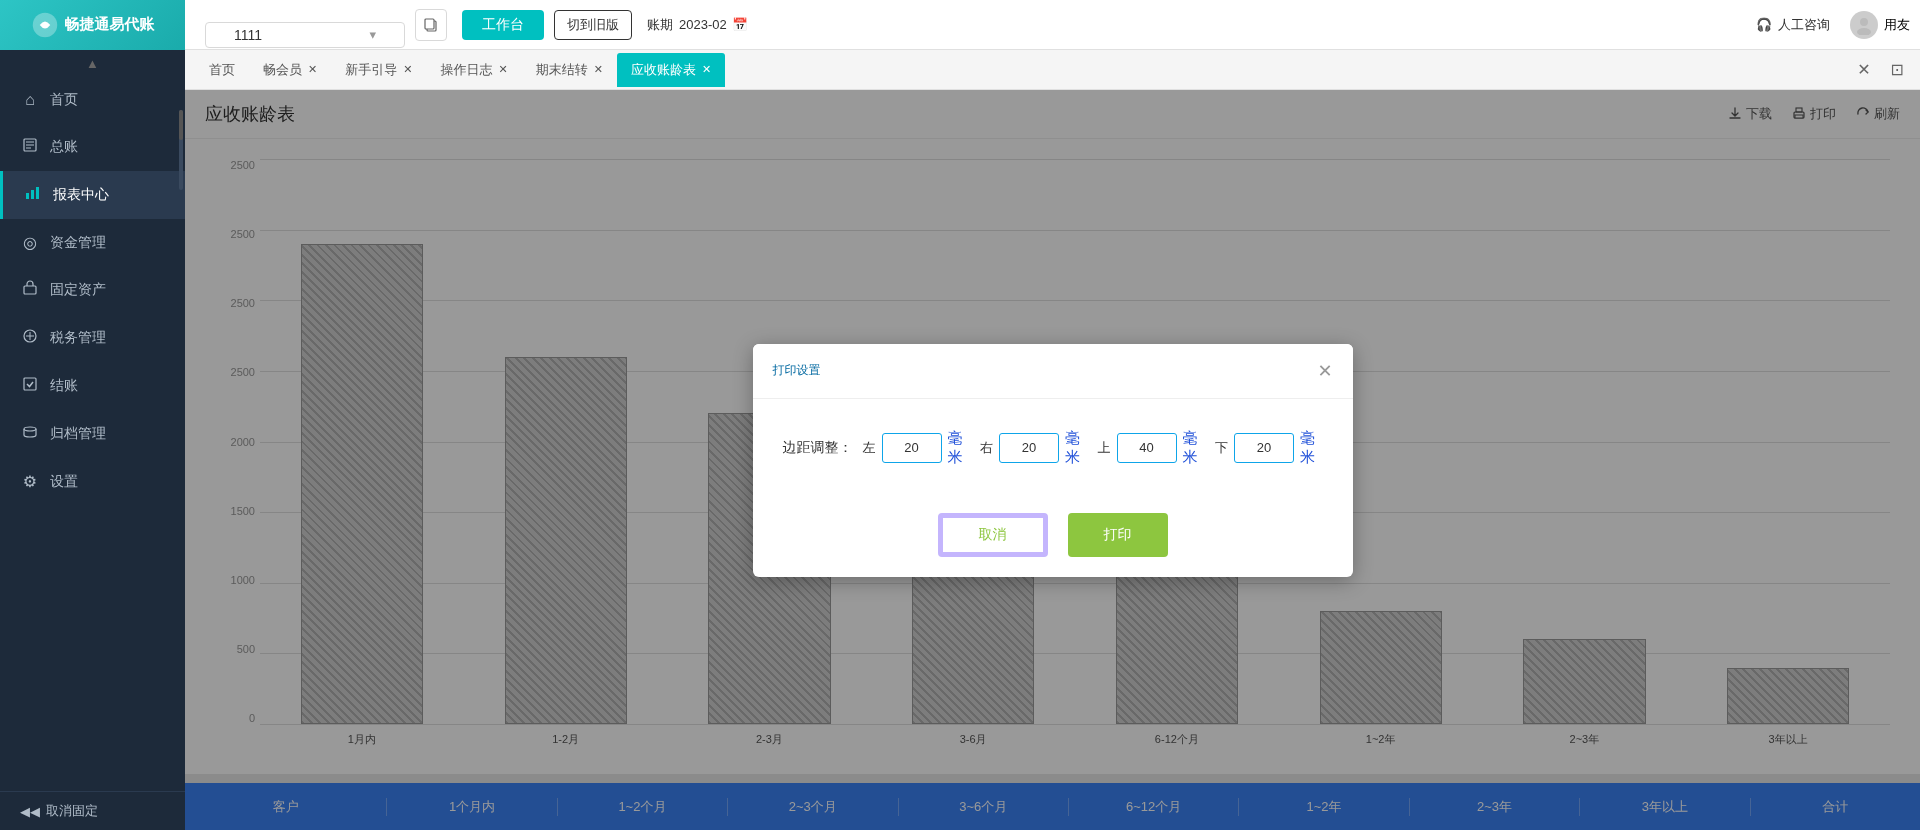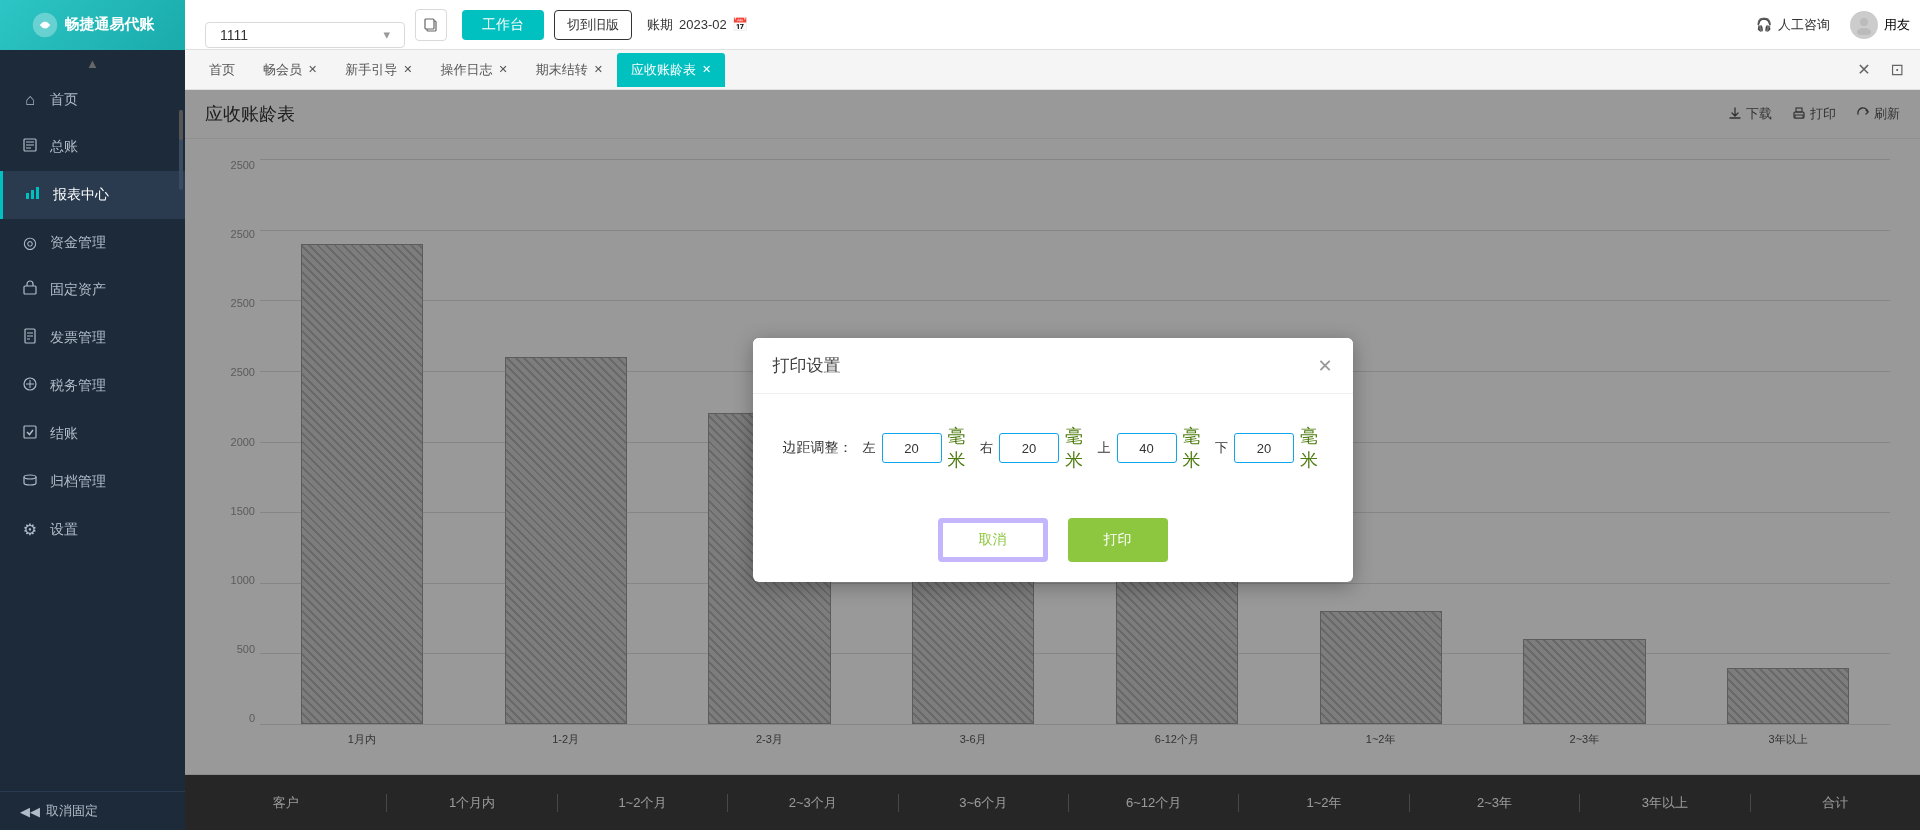--- a/index.html
+++ b/index.html
@@ -33,21 +33,21 @@
       width: 28px;
       height: 28px;
       margin-right: 6px;
     }
     .company-selector {
       display: flex;
       align-items: center;
       margin-left: 20px;
       border: 1px solid #d9d9d9;
       border-radius: 4px;
-      padding: 4px 14px;
+      padding: 4px 28px;
       min-width: 200px;
       cursor: pointer;
       background: #fff;
       margin-top: 20px;
     }
     .company-name {
       flex: 1;
       font-size: 14px;
       color: #333;
     }
@@ -368,22 +368,22 @@
       color: #555;
       line-height: 30px;
     }
 
     
     .bottom-table {
       position: absolute;
       bottom: 0;
       left: 0;
       right: 0;
-      background: #404040;
-      height: 55px;
+      background: #3b82f6;
+      height: 47px;
       display: flex;
       align-items: center;
     }
     .table-col {
       flex: 1;
       text-align: center;
       color: white;
       font-size: 13px;
       padding: 0 5px;
       border-right: 1px solid rgba(255,255,255,0.3);
@@ -419,22 +419,22 @@
     }
     .dialog-header {
       background: #fff;
       padding: 16px 20px;
       display: flex;
       align-items: center;
       justify-content: space-between;
       border-bottom: 1px solid #eee;
     }
     .dialog-title {
-      font-size: 17px;
-      color: #404040;
+      font-size: 12px;
+      color: #0369a1;
       font-weight: 500;
     }
     .dialog-close {
       cursor: pointer;
       color: #999;
       font-size: 18px;
     }
     .dialog-body {
       padding: 30px 30px;
       display: flex;
@@ -459,22 +459,22 @@
       width: 60px;
       height: 30px;
       border: 1px solid #0ea5e9;
       border-radius: 3px;
       text-align: center;
       font-size: 13px;
       color: #333;
       outline: none;
     }
     .margin-unit {
-      font-size: 18px;
-      color: #4d7c0f;
+      font-size: 15px;
+      color: #1d4ed8;
     }
     .dialog-footer {
       padding: 16px 30px 20px;
       display: flex;
       justify-content: center;
       gap: 20px;
     }
     .cancel-btn {
       padding: 8px 36px;
       border: 5px solid #c4b5fd;
@@ -601,31 +601,20 @@
           <svg width="16" height="16" viewBox="0 0 16 16" fill="none">
             <rect x="2" y="6" width="12" height="8" rx="1" stroke="#b0bcc8" stroke-width="1.2" fill="none"></rect>
             <path d="M5 6V4a3 3 0 016 0v2" stroke="#b0bcc8" stroke-width="1.2" fill="none"></path>
           </svg>
         </span>
         <span>固定资产</span>
       </div>
       <div class="sidebar-item">
         <span class="sidebar-item-icon">
           <svg width="16" height="16" viewBox="0 0 16 16" fill="none">
-            <rect x="3" y="1" width="10" height="14" rx="1" stroke="#b0bcc8" stroke-width="1.2" fill="none"></rect>
-            <line x1="5" y1="5" x2="11" y2="5" stroke="#b0bcc8" stroke-width="1"></line>
-            <line x1="5" y1="8" x2="11" y2="8" stroke="#b0bcc8" stroke-width="1"></line>
-            <line x1="5" y1="11" x2="8" y2="11" stroke="#b0bcc8" stroke-width="1"></line>
-          </svg>
-        </span>
-        <span>发票管理</span>
-      </div>
-      <div class="sidebar-item">
-        <span class="sidebar-item-icon">
-          <svg width="16" height="16" viewBox="0 0 16 16" fill="none">
             <circle cx="8" cy="8" r="6" stroke="#b0bcc8" stroke-width="1.2" fill="none"></circle>
             <line x1="4" y1="8" x2="12" y2="8" stroke="#b0bcc8" stroke-width="1"></line>
             <line x1="8" y1="4" x2="8" y2="12" stroke="#b0bcc8" stroke-width="1"></line>
           </svg>
         </span>
         <span>税务管理</span>
       </div>
       <div class="sidebar-item">
         <span class="sidebar-item-icon">
           <svg width="16" height="16" viewBox="0 0 16 16" fill="none">

